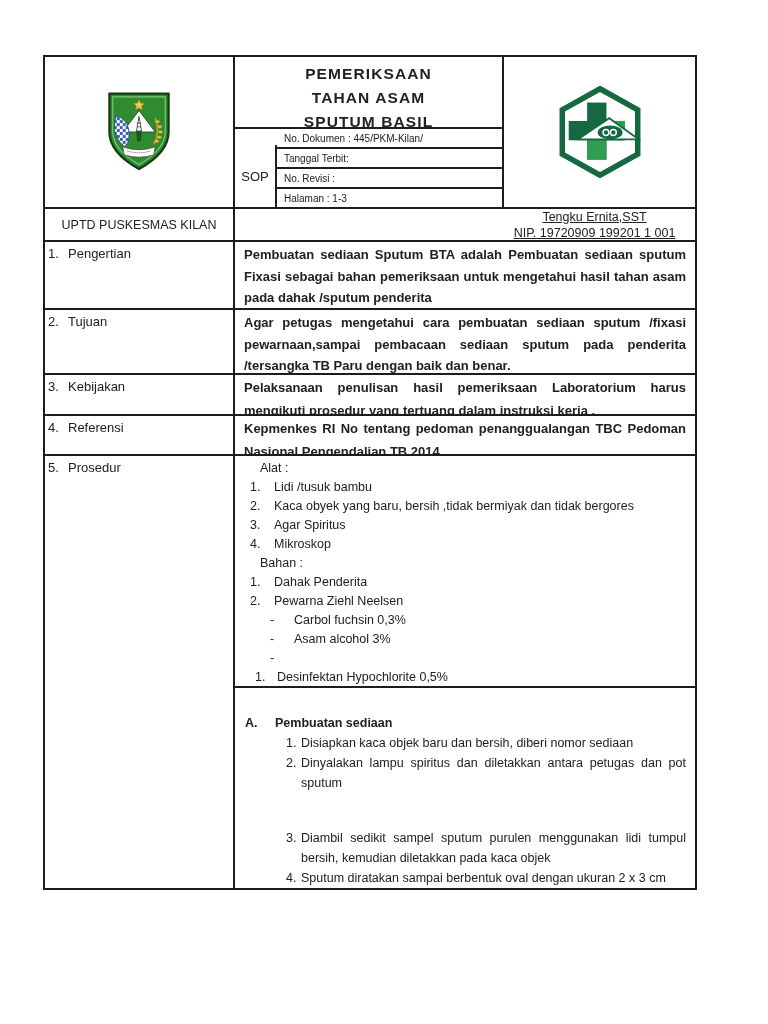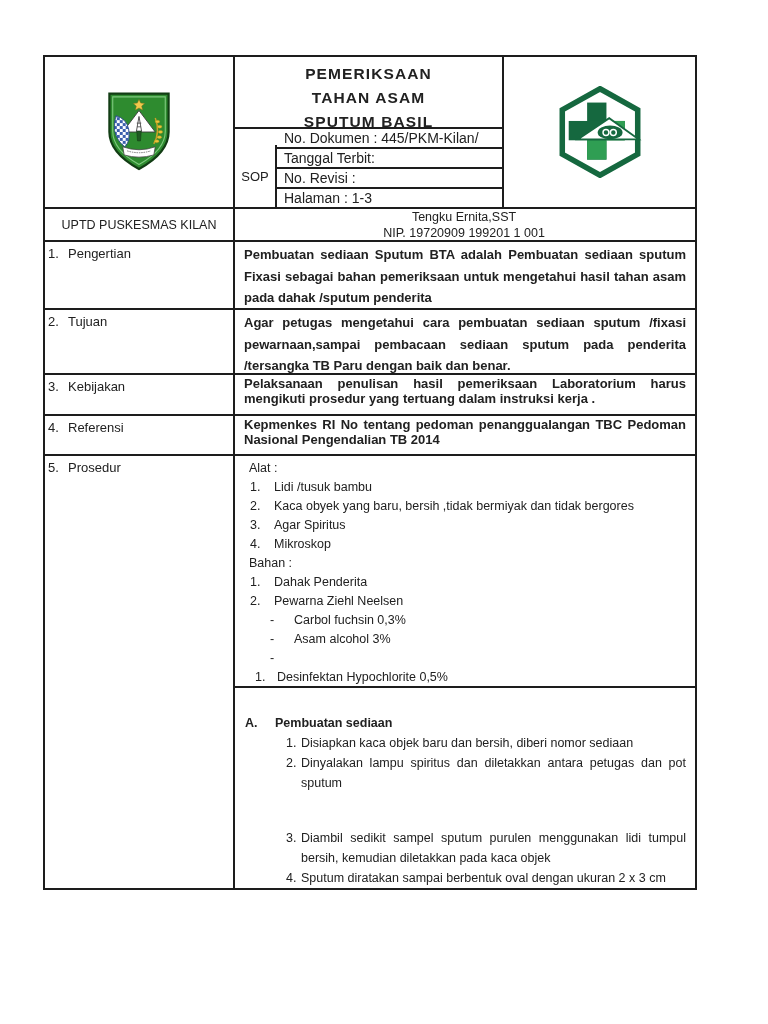--- a/index.html
+++ b/index.html
@@ -15,58 +15,58 @@
   .cell-crest { width: 190px; border-right: 2px solid #1d1d1d; display: flex;
     align-items: center; justify-content: center; overflow: hidden; }
   .col-mid { width: 267px; display: flex; flex-direction: column; }
   .title-cell { height: 72px; border-bottom: 2px solid #1d1d1d; text-align: center;
     font-weight: bold; font-size: 15.5px; letter-spacing: 1.1px; padding-top: 5px; line-height: 24px; }
   .sop-wrap { flex: 1; display: flex; }
   .sop-label-cell { width: 42px; border-right: 2px solid #1d1d1d; display: flex;
     align-items: center; justify-content: center; font-size: 13px; margin-top: 16px; }
   .sop-rows { flex: 1; display: flex; flex-direction: column; }
   .sop-row { flex: 1; border-bottom: 2px solid #1d1d1d; display: flex; align-items: center;
-    padding-left: 7px; font-size: 14px; overflow: hidden; white-space: nowrap; text-align: center; }
+    padding-left: 7px; font-size: 10px; overflow: hidden; white-space: nowrap; text-align: center; }
   .sop-row:last-child { border-bottom: none; }
   .cell-pusk { flex: 1; border-left: 2px solid #1d1d1d; display: flex;
     align-items: center; justify-content: center; overflow: hidden; }
 
   
   .row-uptd { height: 33px; border-top: 2px solid #1d1d1d; display: flex; }
   .uptd-cell { width: 190px; border-right: 2px solid #1d1d1d; display: flex;
     align-items: center; justify-content: center; font-size: 12.5px; white-space: nowrap; text-align: center; }
-  .sig-area { flex: 1; display: flex; justify-content: center; }
+  .sig-area { flex: 1; display: flex; justify-content: flex-end; text-decoration: underline; }
   .sig-block { width: 199px; display: flex; flex-direction: column; justify-content: center;
     text-align: center; font-size: 12.5px; line-height: 16px; padding-right: 2px; }
 
   
   .section-row { display: flex; border-top: 2px solid #1d1d1d; overflow: hidden; }
   .label-cell { width: 190px; border-right: 2px solid #1d1d1d; padding: 4px 2px 0 3px;
     display: flex; align-items: flex-start; font-size: 13px; }
   .sec-no { width: 20px; flex: none; }
   .content-cell { flex: 1; padding: 2px 9px 0 9px; font-size: 13px; line-height: 21.5px;
     text-align: justify; overflow: hidden; font-weight: bold; }
-  .content-cell.tight { line-height: 15px; padding-top: 1px; }
+  .content-cell.tight { line-height: 23px; padding-top: 1px; }
   .h-peng { height: 68px; } .h-tuj { height: 65px; }
   .h-keb { height: 41px; } .h-ref { height: 40px; }
 
   
   .row-prosedur { flex: 1; display: flex; border-top: 2px solid #1d1d1d; overflow: hidden; }
   .prosedur-content { flex: 1; display: flex; flex-direction: column; overflow: hidden; }
   .prosedur-sub1 { height: 232px; border-bottom: 2px solid #1d1d1d; padding: 3px 9px 0 9px;
     font-size: 12.5px; line-height: 19px; overflow: hidden; }
   .prosedur-sub2 { flex: 1; padding: 25px 9px 0 9px; font-size: 12.5px; line-height: 20px; overflow: hidden; }
 
   .li { display: flex; align-items: flex-start; }
   .li .num { flex: none; }
   .li .li-text { flex: 1; text-align: justify; }
   .li-alat .num { margin-left: 6px; width: 24px; }
   .li-dash .num { margin-left: 26px; width: 24px; }
   .li-desinfektan .num { margin-left: 11px; width: 22px; }
-  .heading-line { margin-left: 5px; }
+  .heading-line { margin-left: 16px; }
 
   .sec-a-title { display: flex; font-weight: bold; }
   .sec-a-title .num { margin-left: 1px; width: 30px; flex: none; }
   .li-step .num { margin-left: 42px; width: 15px; }
   .li-step.gap-before { margin-top: 35px; }
 </style>
 </head>
 <body>
 
 <div id="page">

